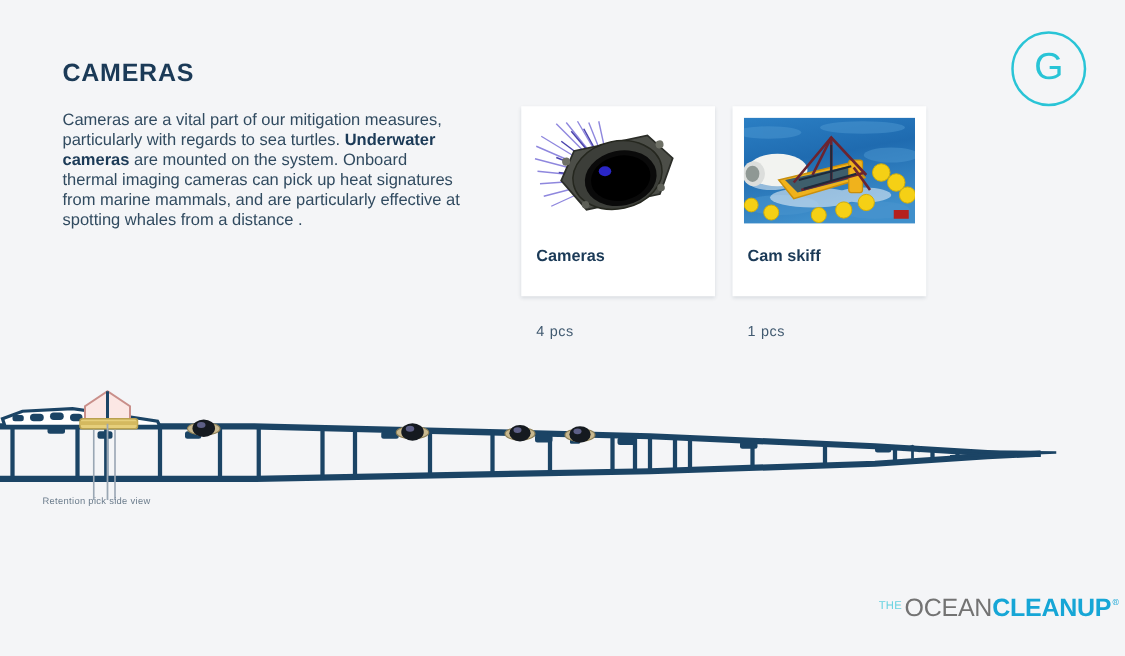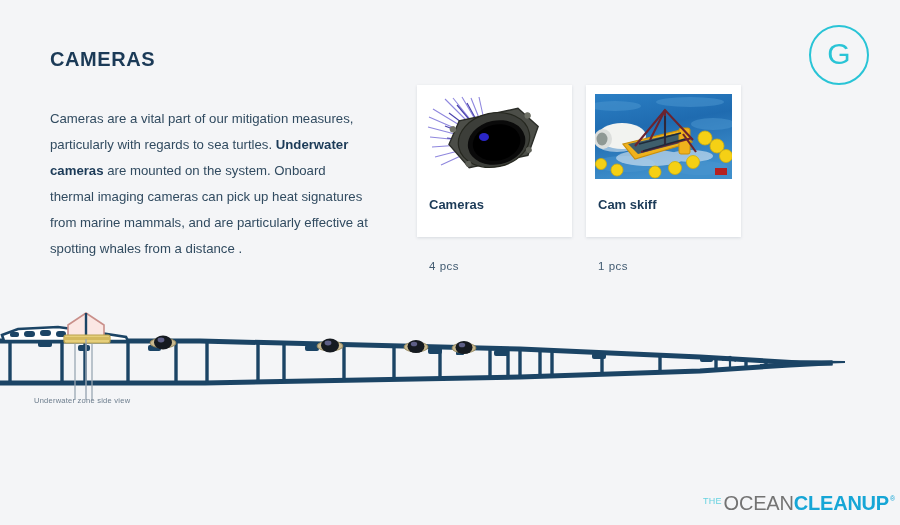--- a/index.html
+++ b/index.html
@@ -24,22 +24,22 @@
     padding-bottom: 2px;
   }
 
   
   .title {
     position: absolute; left: 50px; top: 48px;
     font-size: 20px; font-weight: bold; letter-spacing: 0.6px;
     color: #1b3a57;
   }
   .body-copy {
-    position: absolute; left: 50px; top: 106px; width: 318px;
-    font-size: 13.2px; line-height: 26px; color: #314b60;
+    position: absolute; left: 50px; top: 88px; width: 318px;
+    font-size: 13.2px; line-height: 16px; color: #314b60;
   }
   .body-copy b { font-weight: bold; color: #1b3a57; }
 
   
   .card {
     position: absolute; top: 85px;
     width: 155px; height: 152px;
     background: #ffffff;
     box-shadow: 0 1px 3px rgba(25,45,70,0.13);
   }
@@ -64,21 +64,21 @@
 
   
   .diagram { position: absolute; left: 0px; top: 305px; width: 900px; height: 95px; }
   .diagram-caption {
     position: absolute; left: 34px; top: 396px;
     font-size: 7.5px; color: #6b7c8c; letter-spacing: 0.25px;
   }
 
   
   .footer-logo {
-    position: absolute; left: 703px; top: 492px;
+    position: absolute; left: 703px; top: 476px;
     display: flex; align-items: baseline;
   }
   .footer-logo .the {
     font-size: 9px; color: #67d2e0; letter-spacing: 0.2px;
     font-weight: 400; margin-right: 2px; position: relative; top: -6px;
   }
   .footer-logo .ocean {
     font-size: 20px; color: #737373; letter-spacing: -0.2px; font-weight: 400;
   }
   .footer-logo .cleanup {
@@ -308,21 +308,21 @@
         </g>
       </g>
 
       <g stroke="#1b4465" stroke-width="2.2" fill="none">
         <path d="M722,55 L730,52 L736,56"></path>
         <path d="M730,52 L730,62"></path>
       </g>
     </svg>
   </div>
 
-  <div class="diagram-caption">Underwater zone side view</div>
+  <div class="diagram-caption">Retention pick side view</div>
 
   <div class="footer-logo">
     <span class="the">THE</span>
     <span class="ocean">OCEAN</span>
     <span class="cleanup">CLEANUP</span>
     <span class="reg">®</span>
   </div>
 
 </div>
 

